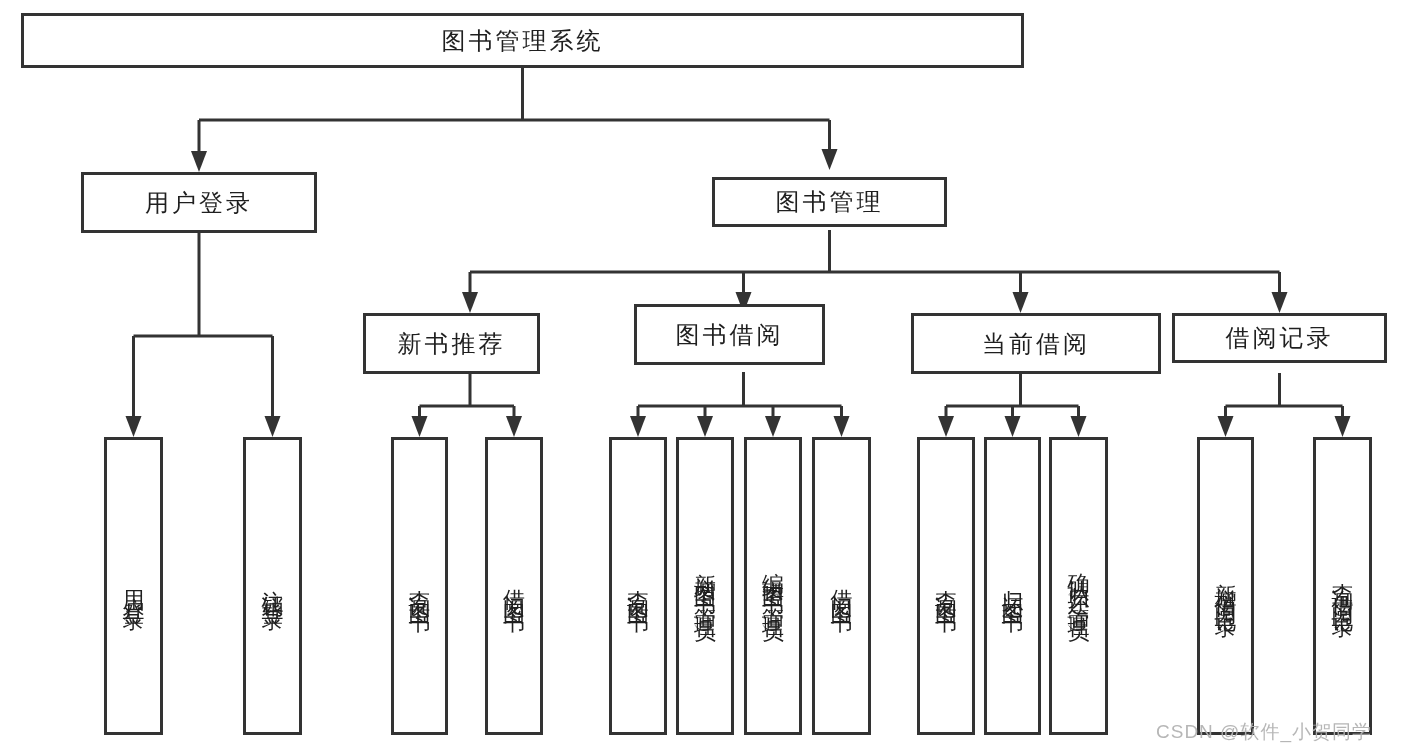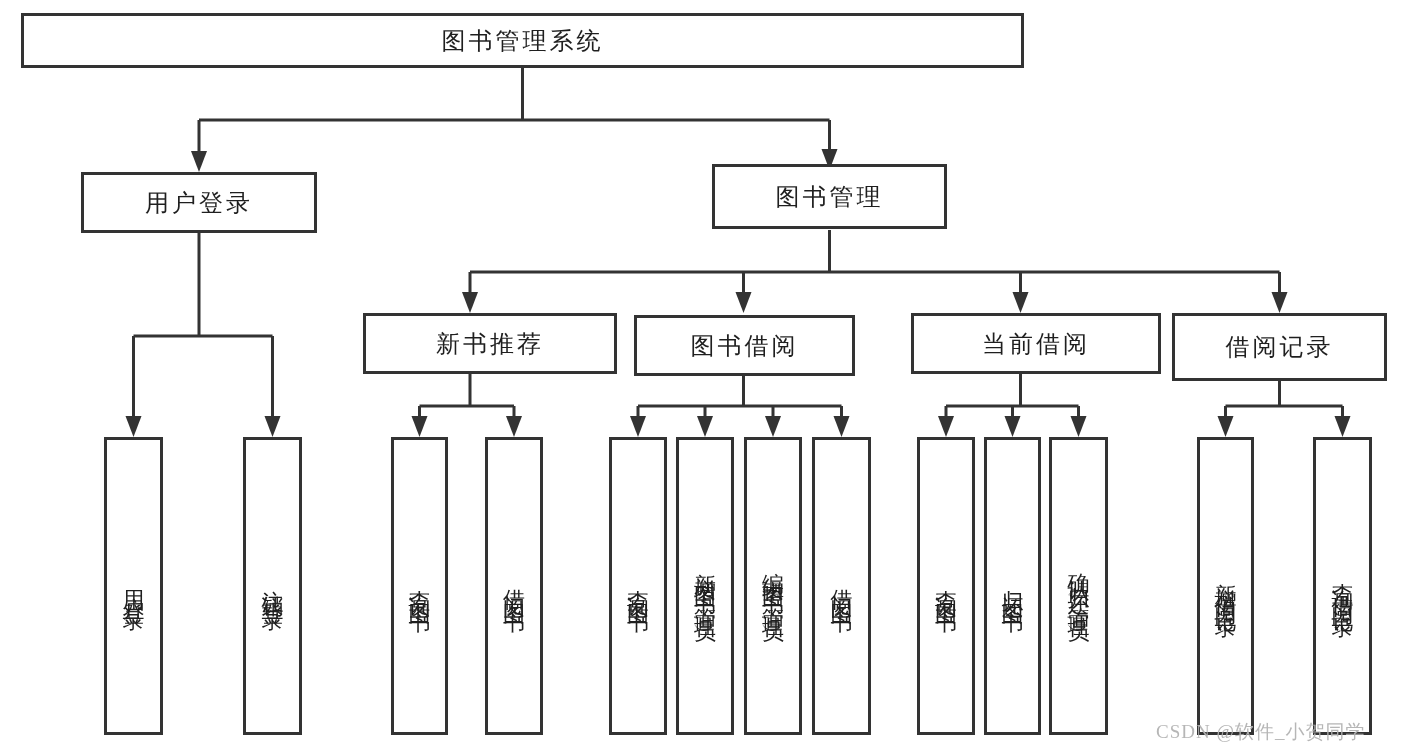--- a/index.html
+++ b/index.html
@@ -1,18 +1,18 @@
 <!DOCTYPE html>
 <html style="--line: #333333; --text: #1f1f1f; --watermark: #b3b3b3; --background: #ffffff;"><head>
 <meta charset="utf-8">
 <style>
   html,body{margin:0;padding:0;background:#fff;}
   .canvas{
     position:relative;width:1405px;height:747px;background:#fff;
-    font-family:Liberation Serif, serif;overflow:hidden;
+    font-family:Liberation Sans, sans-serif;overflow:hidden;
   }
   svg.connectors{position:absolute;left:0;top:0;color:var(--line,#333);}
   .box{
     position:absolute;box-sizing:border-box;background:#fff;
     border:3px solid var(--line,#333);
     display:flex;align-items:center;justify-content:center;
     color:var(--text,#1f1f1f);text-align:center;
   }
   .hbox{font-size:24px;letter-spacing:3px;}
   .vbox{
@@ -62,26 +62,26 @@
     <polygon fill="currentColor" stroke="none" points="1070.5,416 1086.5,416 1078.5,437"></polygon>
 
     <path d="M1279.5 373 L1279.5 406 M1225.5 406 L1342.5 406 M1225.5 406 L1225.5 417 M1342.5 406 L1342.5 417"></path>
     <polygon fill="currentColor" stroke="none" points="1217.5,416 1233.5,416 1225.5,437"></polygon>
     <polygon fill="currentColor" stroke="none" points="1334.5,416 1350.5,416 1342.5,437"></polygon>
   </svg>
 
   <div class="box hbox" style="left:21px;top:13px;width:1003px;height:55px">图书管理系统</div>
 
   <div class="box hbox" style="left:81px;top:172px;width:236px;height:61px">用户登录</div>
-  <div class="box hbox" style="left:712px;top:164px;width:235px;height:65px">图书管理</div>
+  <div class="box hbox" style="left:712px;top:177px;width:235px;height:50px">图书管理</div>
 
-  <div class="box hbox" style="left:363px;top:313px;width:254px;height:61px">新书推荐</div>
-  <div class="box hbox" style="left:634px;top:315px;width:221px;height:61px">图书借阅</div>
+  <div class="box hbox" style="left:363px;top:313px;width:177px;height:61px">新书推荐</div>
+  <div class="box hbox" style="left:634px;top:304px;width:191px;height:61px">图书借阅</div>
   <div class="box hbox" style="left:911px;top:313px;width:250px;height:61px">当前借阅</div>
-  <div class="box hbox" style="left:1172px;top:313px;width:215px;height:68px">借阅记录</div>
+  <div class="box hbox" style="left:1172px;top:313px;width:215px;height:50px">借阅记录</div>
 
   <div class="box vbox" style="left:104px;top:437px;width:59px;height:298px">用户登录</div>
   <div class="box vbox" style="left:243px;top:437px;width:59px;height:298px">注销登录</div>
 
   <div class="box vbox" style="left:391px;top:437px;width:57px;height:298px">查询图书</div>
   <div class="box vbox" style="left:485px;top:437px;width:58px;height:298px">借阅图书</div>
 
   <div class="box vbox" style="left:609px;top:437px;width:58px;height:298px">查询图书</div>
   <div class="box vbox" style="left:676px;top:437px;width:58px;height:298px">新增图书（管理员）</div>
   <div class="box vbox" style="left:744px;top:437px;width:58px;height:298px">编辑图书（管理员）</div>

